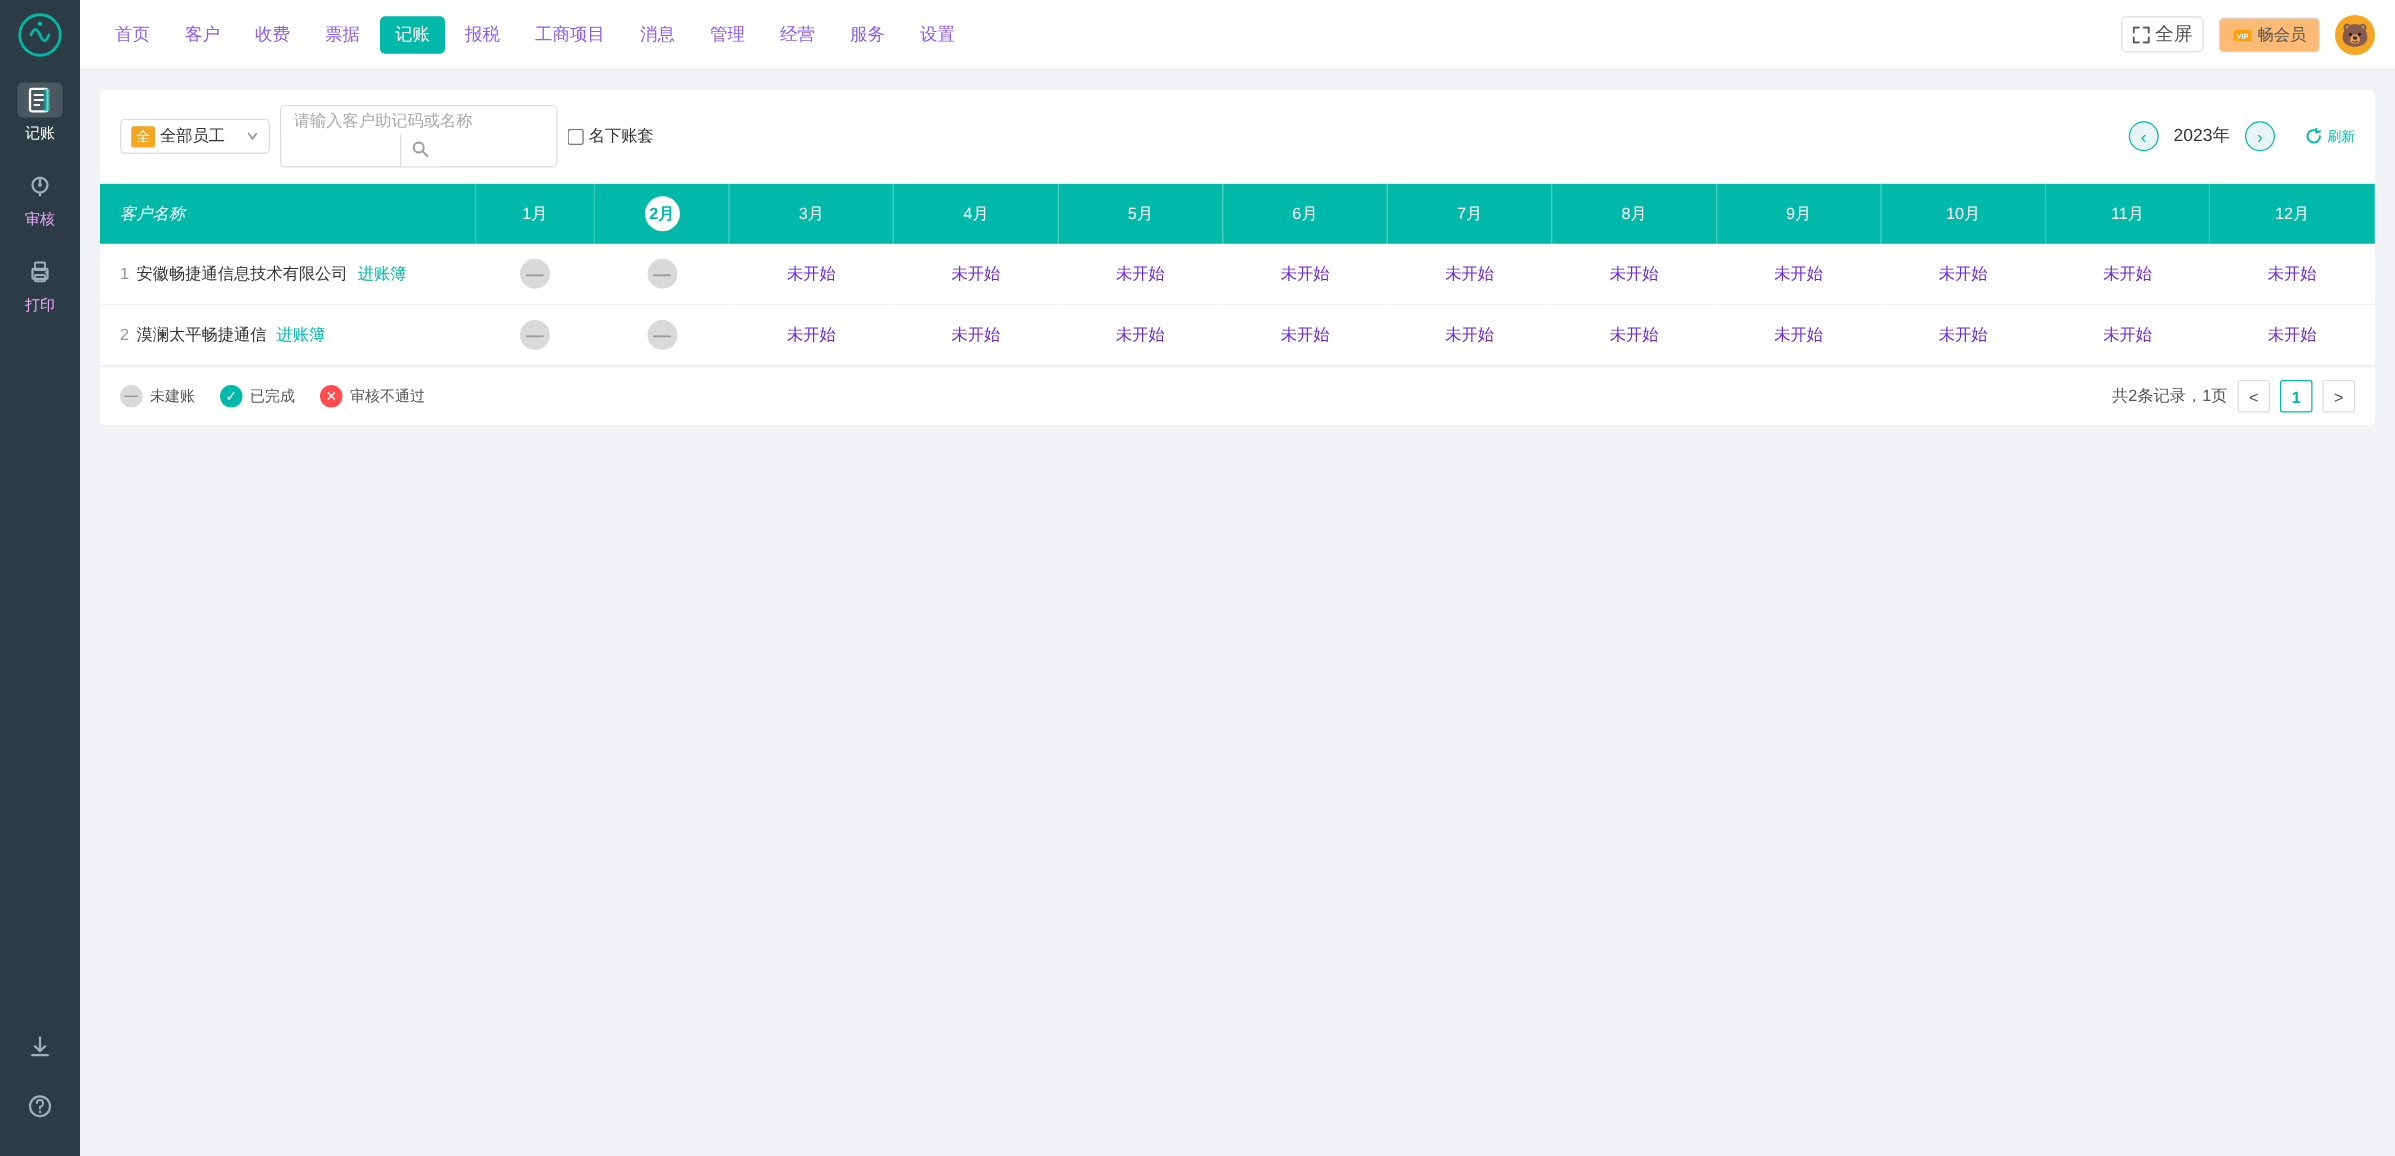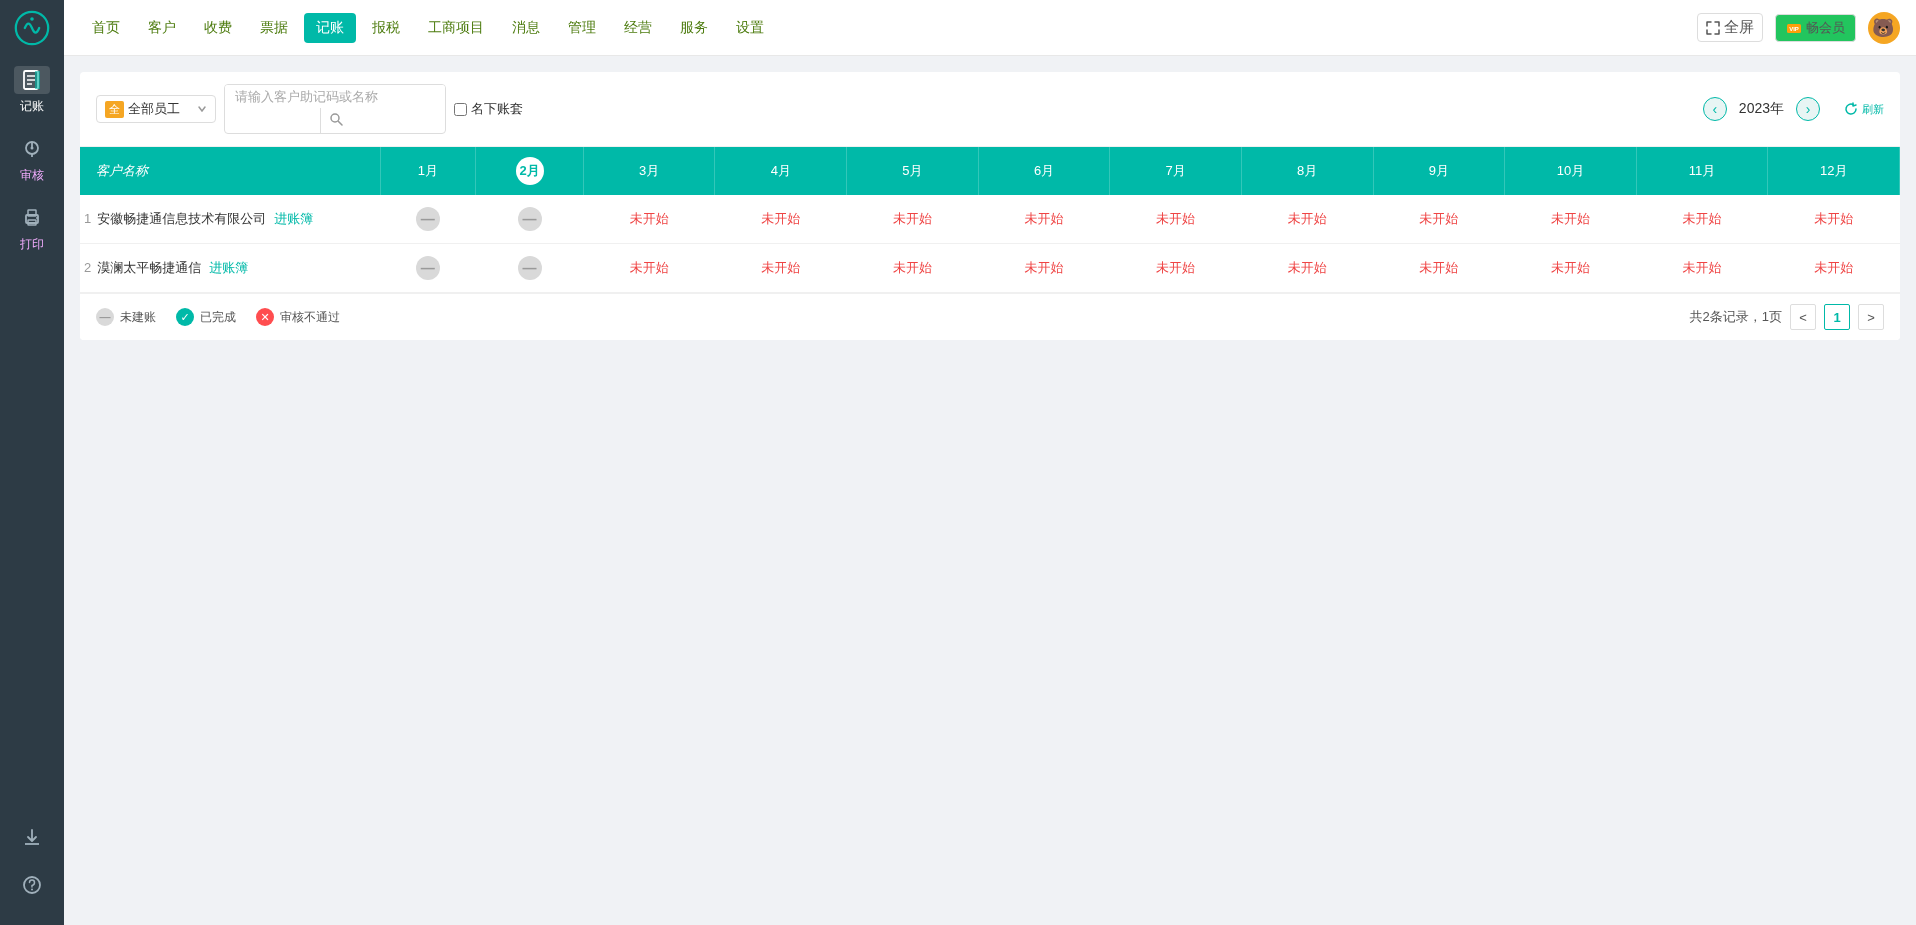--- a/index.html
+++ b/index.html
@@ -79,21 +79,21 @@
     .topbar-nav {
       display: flex;
       align-items: center;
       flex: 1;
       gap: 4px;
     }
     .nav-item {
       padding: 6px 12px;
       border-radius: 4px;
       cursor: pointer;
-      color: #4d7c0f;
+      color: #8b5cf6;
       font-size: 14px;
       white-space: nowrap;
     }
     .nav-item.active {
       background: #00b9a8;
       color: #fff;
       border-radius: 4px;
     }
     .topbar-right {
       display: flex;
@@ -115,21 +115,21 @@
     .vip-btn {
       display: flex;
       align-items: center;
       gap: 4px;
       cursor: pointer;
       color: #555;
       font-size: 13px;
       padding: 4px 10px;
       border: 1px solid #ddd;
       border-radius: 4px;
-      background: #22c55e;
+      background: #fdba74;
     }
     .avatar {
       width: 32px;
       height: 32px;
       border-radius: 50%;
       background: #f5a623;
       display: flex;
       align-items: center;
       justify-content: center;
       font-size: 18px;
@@ -277,42 +277,42 @@
     }
     .booking-table td {
       padding: 12px 8px;
       text-align: center;
       border-bottom: 1px solid #f0f0f0;
       font-size: 13px;
       color: #999;
     }
     .booking-table td:first-child {
       text-align: left;
-      padding-left: 4px;
+      padding-left: 16px;
       color: #333;
     }
     .enter-link {
       color: #00b9a8;
       cursor: pointer;
       margin-left: 8px;
       text-decoration: none;
     }
     .status-dash {
       display: inline-flex;
       align-items: center;
       justify-content: center;
       width: 24px;
       height: 24px;
       border-radius: 50%;
       background: #d9d9d9;
       color: #999;
       font-size: 14px;
       font-weight: bold;
     }
-    .not-started { color: #ef4444; font-size: 13px; }
+    .not-started { color: #6d28d9; font-size: 13px; }
 
     
     .footer {
       display: flex;
       align-items: center;
       padding: 10px 16px;
       border-top: 1px solid #f0f0f0;
       background: #fff;
       margin-top: 0;
     }

